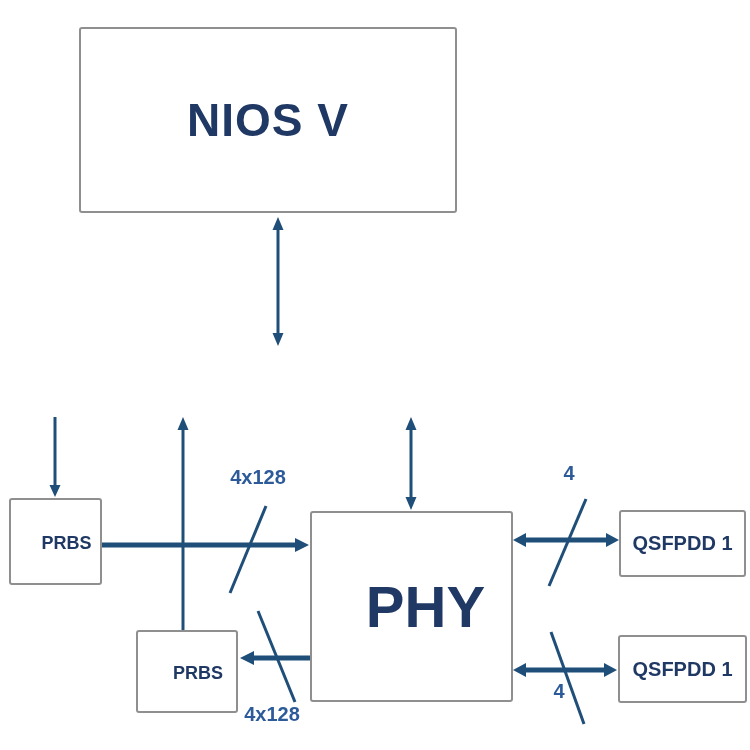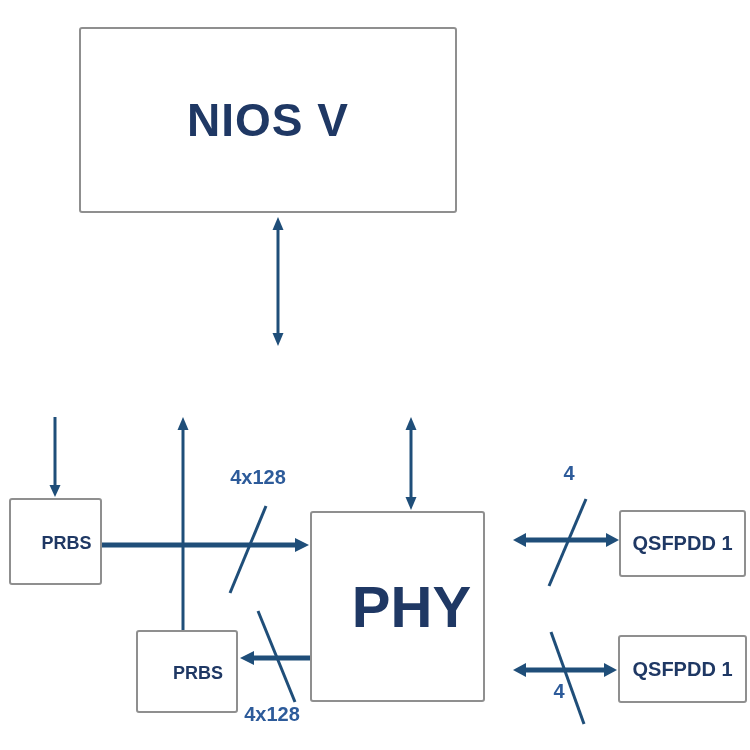--- a/index.html
+++ b/index.html
@@ -27,21 +27,21 @@
     border-radius:3px;
     box-sizing:border-box;
     color:var(--block_text);
     display:flex;align-items:center;justify-content:center;
   }
   .box .big{font-weight:bold;}
   .niosv{left:79px;top:27px;width:378px;height:186px;}
   .niosv .big{font-size:46px;letter-spacing:1px;}
   .bus{left:43px;top:348px;width:469px;height:67px;}
   .bus .big{font-size:28px;}
-  .phy{left:310px;top:511px;width:175px;height:191px;padding-left:28px;}
+  .phy{left:310px;top:511px;width:203px;height:191px;padding-left:28px;}
   .phy .big{font-size:58px;}
   .smallbox{
     display:block;
     padding:4px 0 0 22px;
     font-size:18px;font-weight:bold;line-height:35px;
   }
   .gen{left:9px;top:498px;width:93px;height:87px;}
   .chk{left:136px;top:630px;width:102px;height:83px;}
   .qsf0{left:619px;top:510px;width:127px;height:67px;}
   .qsf1{left:618px;top:635px;width:129px;height:68px;justify-content:center;}

